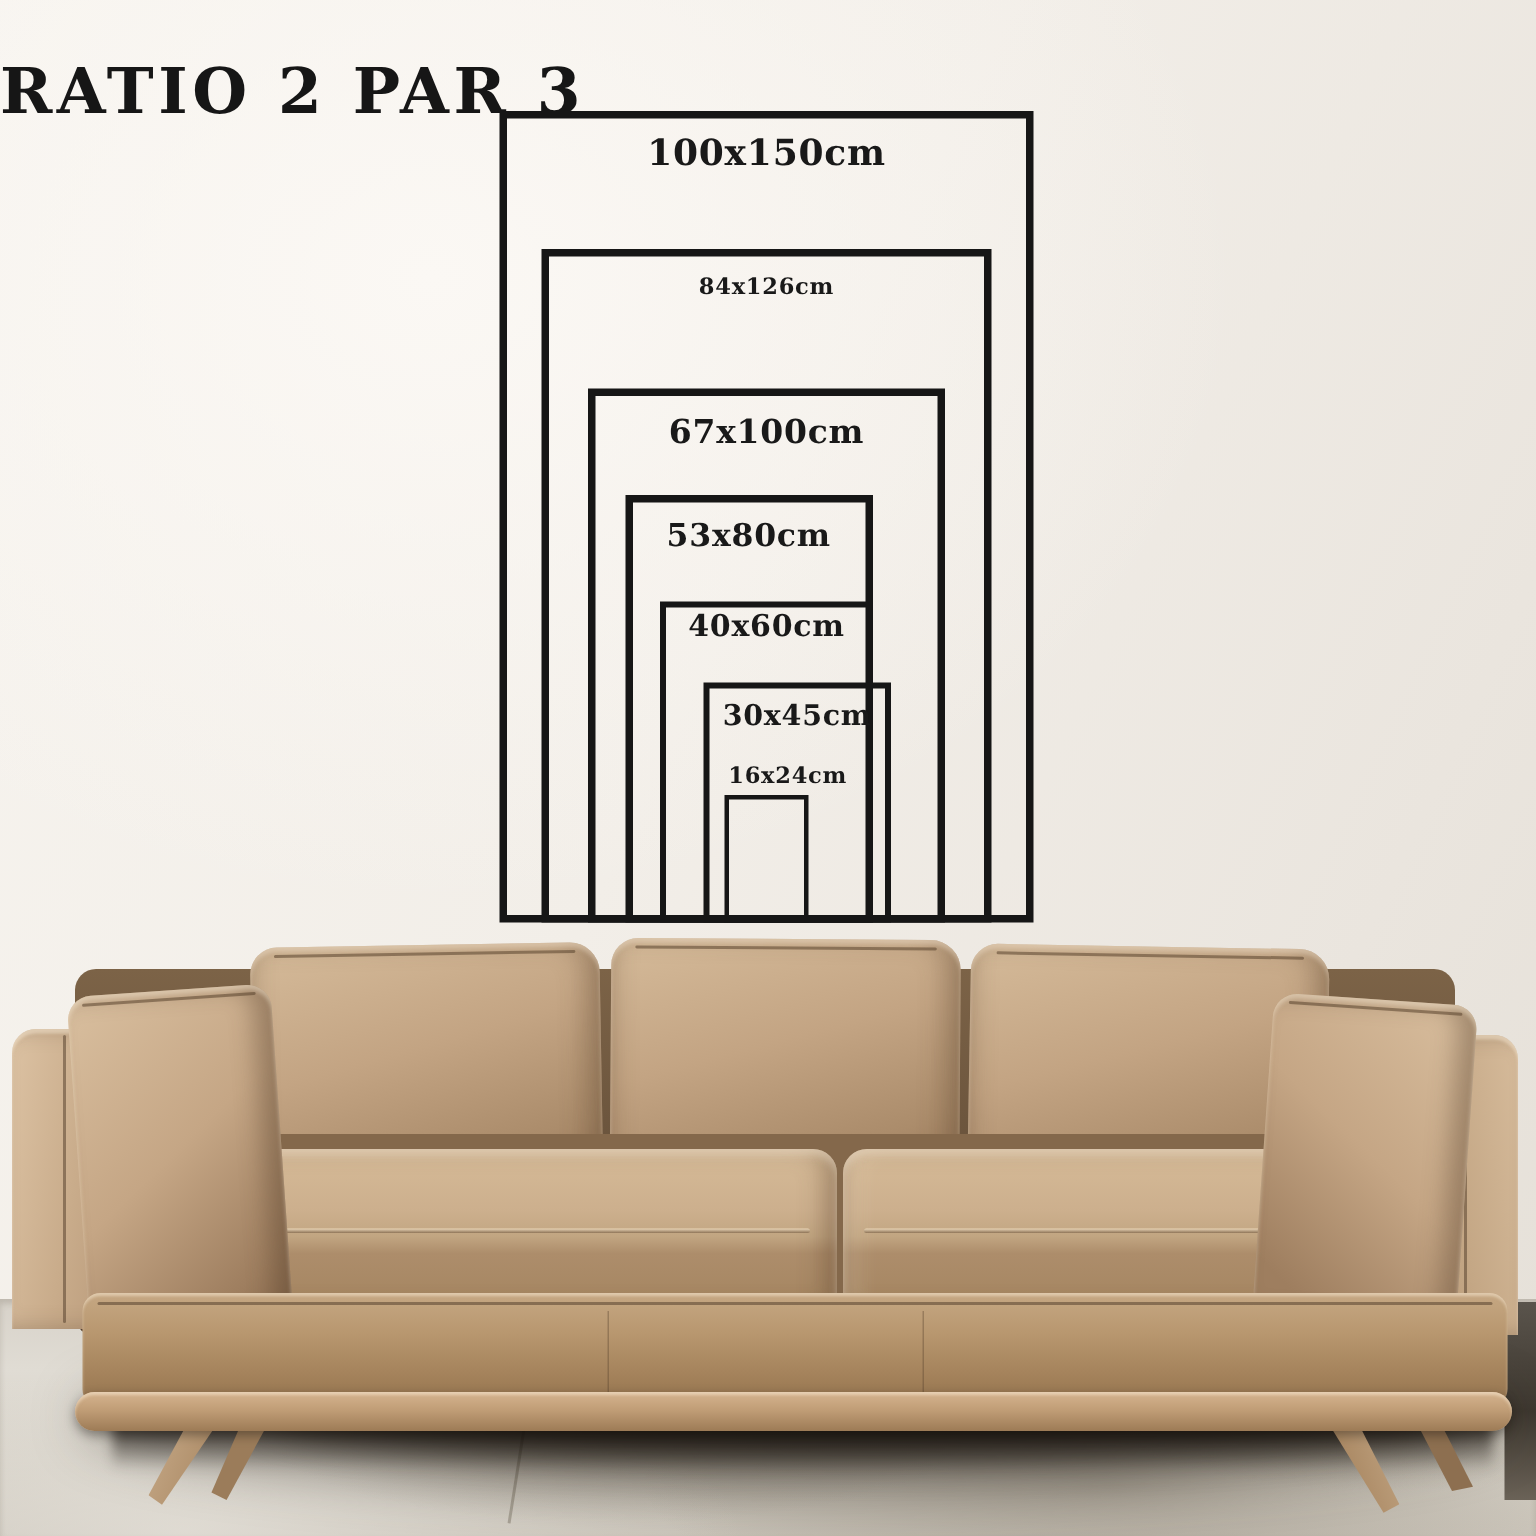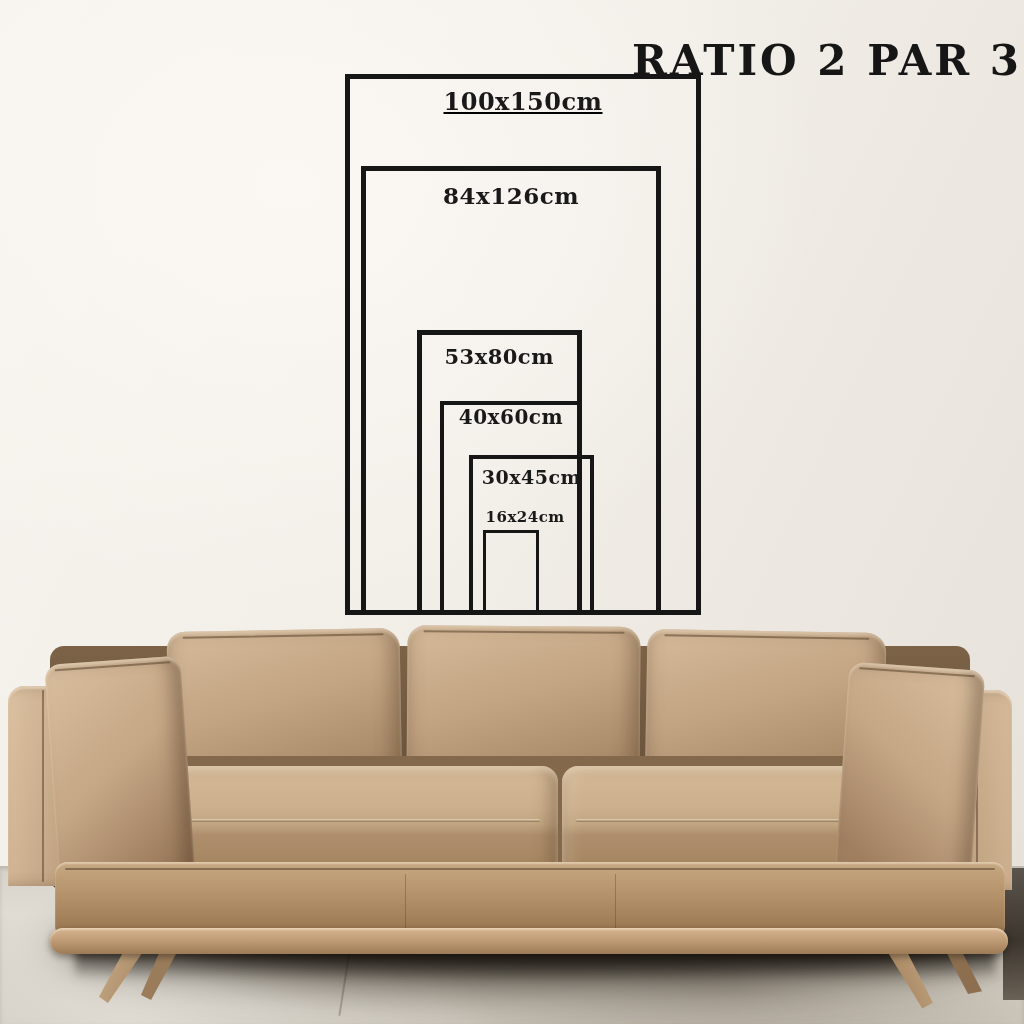--- a/index.html
+++ b/index.html
@@ -18,21 +18,21 @@
       radial-gradient(ellipse 260px 70px at 90% 50%, rgba(100,92,76,.28), transparent 70%),
       radial-gradient(ellipse 520px 150px at 12% 98%, rgba(240,237,231,.55), transparent 72%),
       linear-gradient(180deg, #d7d2c9 0%, #e0dcd4 30%, #d4cfc5 68%, #c9c3b8 100%);
     box-shadow:inset 0 3px 4px rgba(70,60,45,.18);}
   .floor-crack{position:absolute;left:344px;top:944px;width:2px;height:72px;
     background:rgba(92,82,66,.35);transform:rotate(9deg);}
   .band-right{position:absolute;left:1003px;top:868px;width:21px;height:132px;
     background:linear-gradient(180deg,#5a544c 0%,#3d372f 55%,#6a6257 100%);}
 
   
-  .chart-title{position:absolute;left:0;top:8px;width:1022px;text-align:right;
+  .chart-title{position:absolute;left:0;top:8px;width:1022px;text-align:left;
     font-size:42px;font-weight:700;letter-spacing:3px;color:#161616;}
   .size-chart{position:absolute;left:333px;top:81px;width:356px;height:534px;}
   .size-rect{position:absolute;bottom:0;box-sizing:border-box;
     border-style:solid;border-color:#161616;background:transparent;}
   .size-label{position:relative;width:100%;text-align:center;font-weight:700;
     letter-spacing:.5px;color:#191919;line-height:1.1;}
   .size-label.outside{position:absolute;left:0;top:-24px;}
 
   
   .sofa{position:absolute;inset:0;}
@@ -108,25 +108,28 @@
 </head>
 <body>
 
 <div class="stage">
 
   <div class="wall"></div>
 
   <h1 class="chart-title">RATIO 2 PAR 3</h1>
 
   <div class="size-chart">
-      <div class="size-rect" style="width: 356px; height: 541px; left: 12px; border-width: 5px; text-decoration: underline;">
+      <div class="size-rect" style="width: 356px; height: 541px; left: 0px; border-width: 5px;">
         <div class="size-label" style="font-size: 24px; padding-top: 10px;">100x150cm</div>
       </div>
       <div class="size-rect" style="width: 299.04px; height: 448.56px; left: 28.48px; border-width: 5px;">
-        <div class="size-label" style="font-size: 23px; padding-top: 12px;">84x126cm</div>
+        <div class="size-label" style="font-size: 15px; padding-top: 12px;">84x126cm</div>
+      </div>
+      <div class="size-rect" style="width: 238.52px; height: 356px; left: 58.74px; border-width: 5px;">
+        <div class="size-label" style="font-size: 22px; padding-top: 12px;">67x100cm</div>
       </div>
       <div class="size-rect" style="width: 165px; height: 284.8px; left: 83.66px; border-width: 5px;">
         <div class="size-label" style="font-size: 21px; padding-top: 10px;">53x80cm</div>
       </div>
       <div class="size-rect" style="width: 142.4px; height: 213.6px; left: 106.8px; border-width: 4px;">
         <div class="size-label" style="font-size: 20px; padding-top: 1px;">40x60cm</div>
       </div>
       <div class="size-rect" style="width: 125px; height: 160.2px; left: 136px; border-width: 4px;">
         <div class="size-label" style="font-size: 19px; padding-top: 8px;">30x45cm</div>
       </div>

